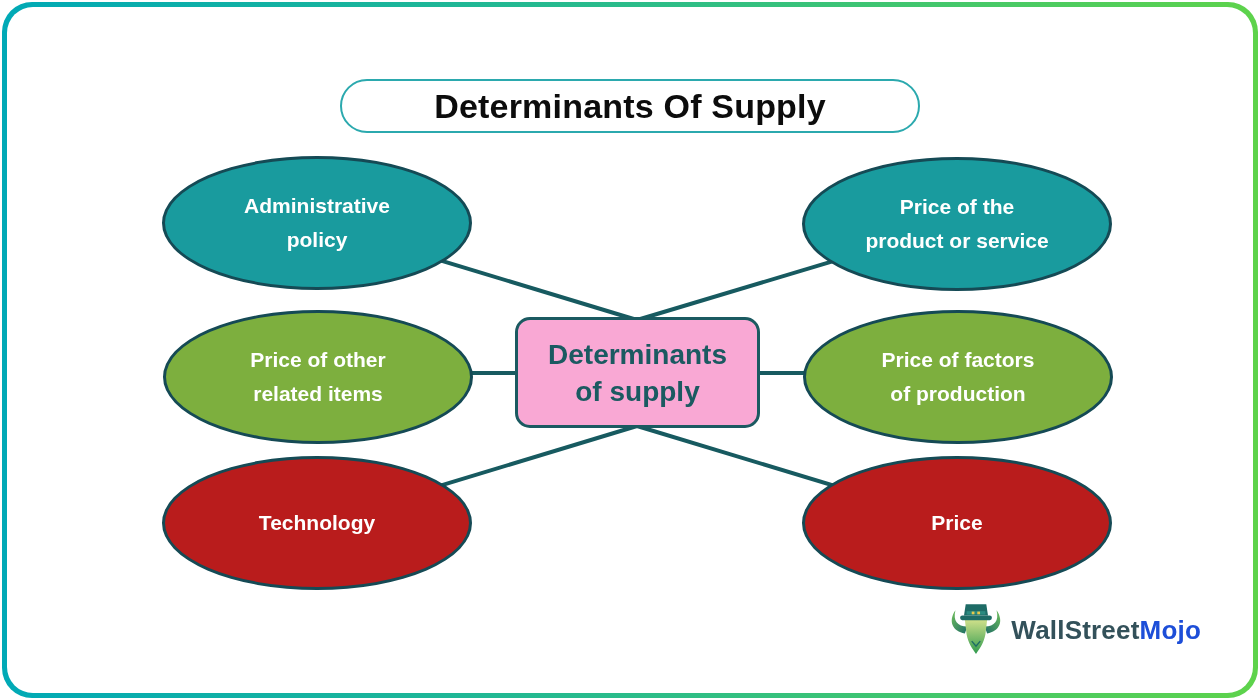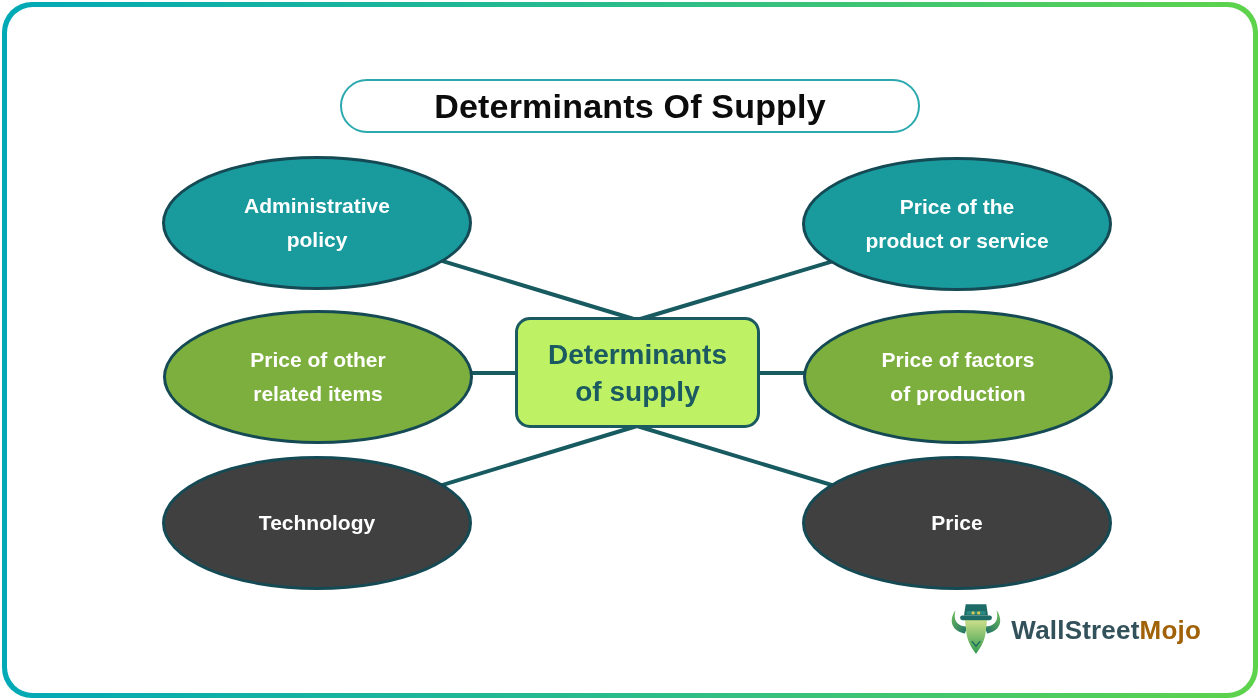--- a/index.html
+++ b/index.html
@@ -63,32 +63,32 @@
     align-items: center; justify-content: center;
     color: #ffffff;
     font-weight: bold;
     font-size: 21px;
     line-height: 34px;
     text-align: center;
     z-index: 2;
   }
   .node.teal  { background: #199b9e; }
   .node.green { background: #7daf3e; }
-  .node.dark  { background: #404040; }
+  .node.dark  { background: #b91c1c; }
   .node-tl { left: 155px; top: 149px; }
   .node-tr { left: 795px; top: 150px; }
   .node-ml { left: 156px; top: 303px; }
   .node-mr { left: 796px; top: 303px; }
   .node-bl { left: 155px; top: 449px; }
   .node-br { left: 795px; top: 449px; }
   .center-box {
     position: absolute;
     left: 508px; top: 310px;
     width: 245px; height: 111px;
-    background: #bef264;
+    background: #f9a8d4;
     border: 3px solid #1b5a61;
     border-radius: 15px;
     box-sizing: border-box;
     display: flex; flex-direction: column;
     align-items: center; justify-content: center;
     color: #1b5a61;
     font-weight: bold;
     font-size: 28px;
     line-height: 37px;
     text-align: center;
@@ -100,21 +100,21 @@
     display: flex; align-items: center; gap: 5px;
     z-index: 4;
   }
   .logo-text {
     font-size: 26px;
     font-weight: bold;
     letter-spacing: 0.2px;
     white-space: nowrap;
   }
   .logo-text .ws   { color: #33515a; }
-  .logo-text .mojo { color: #a16207; }
+  .logo-text .mojo { color: #1d4ed8; }
 </style>
 </head>
 <body>
 
 <div class="frame">
   <div class="frame-inner">
     <div class="stage">
 
       <div class="title-pill">
         <span class="title-text">Determinants Of Supply</span>

